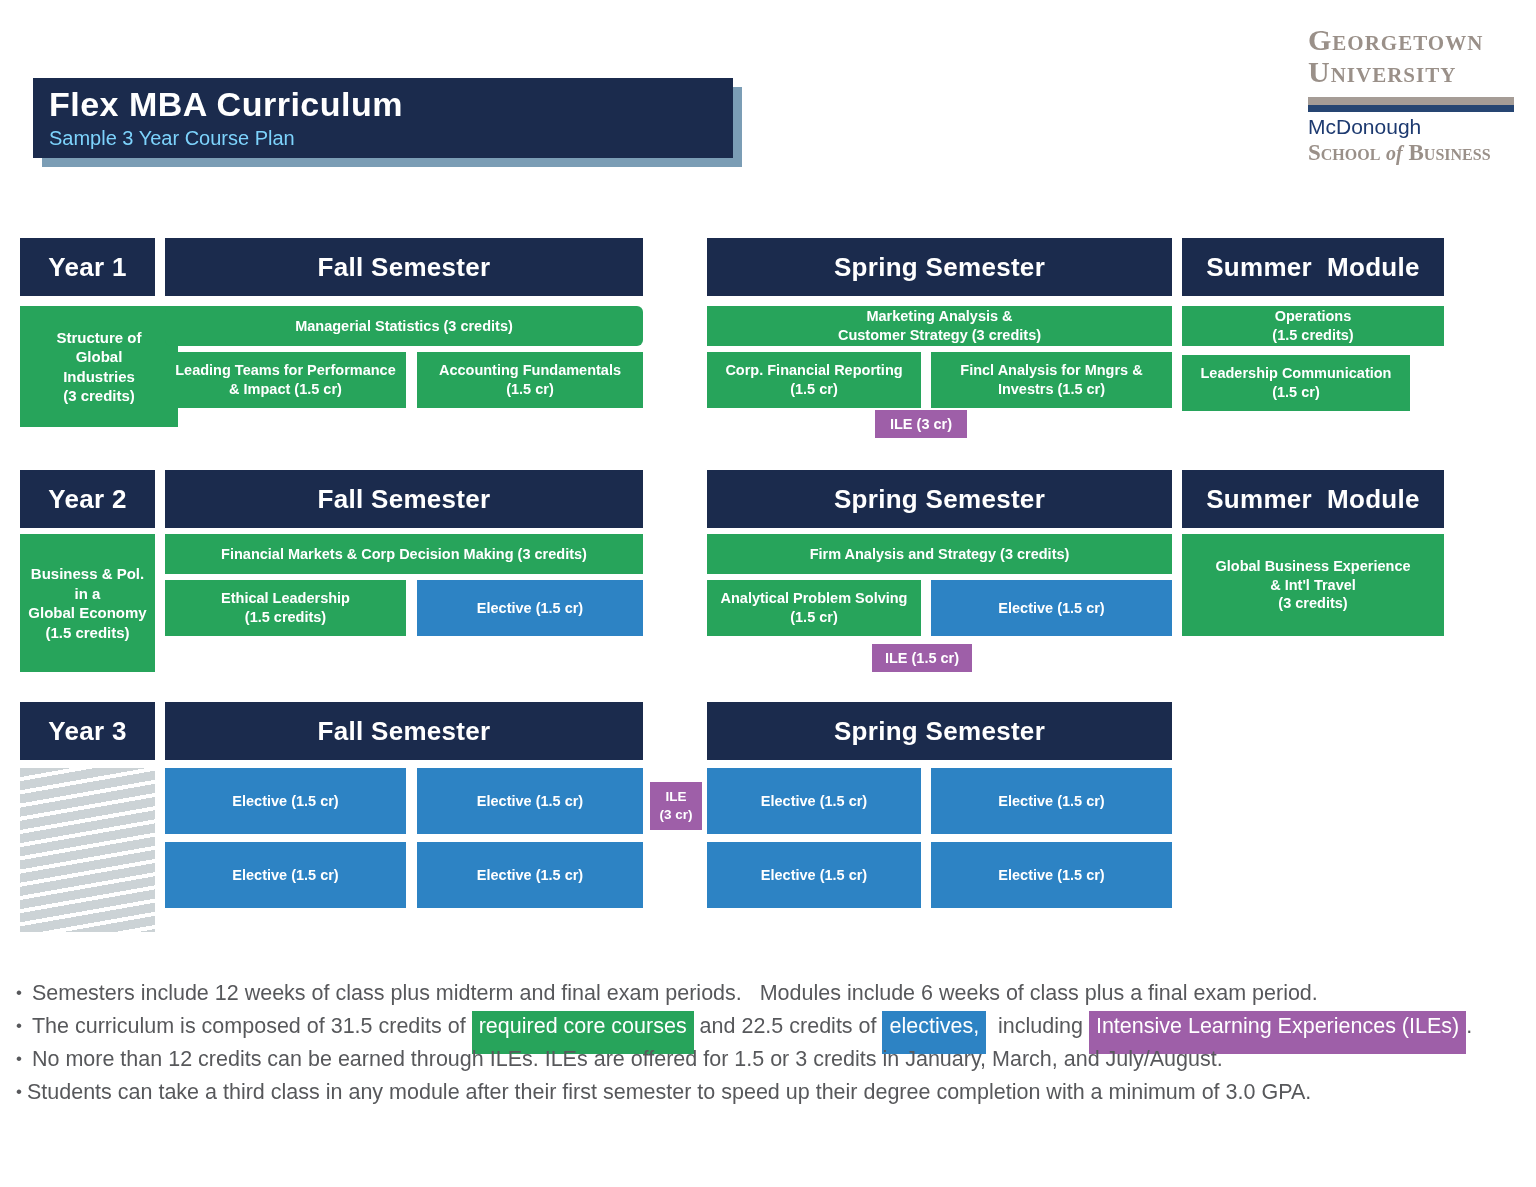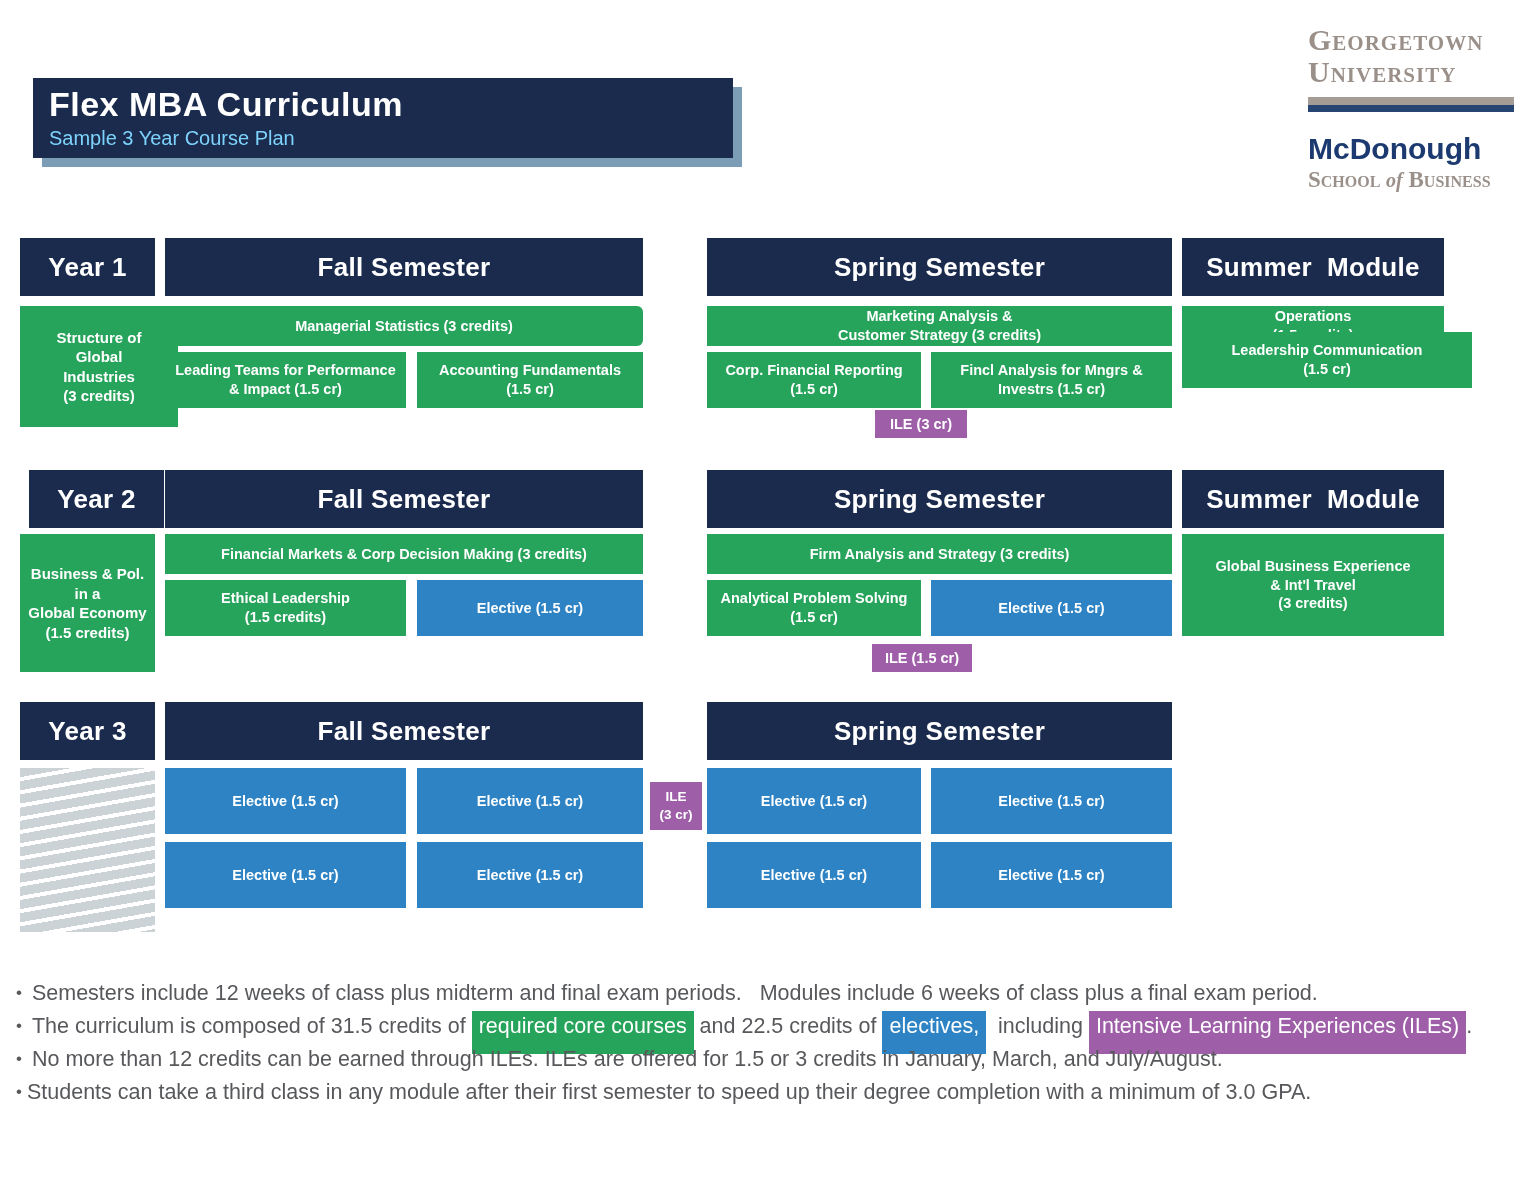--- a/index.html
+++ b/index.html
@@ -12,21 +12,21 @@
              display:flex;flex-direction:column;justify-content:center;padding-left:16px;}
   .title-box h1{margin:0;color:#fff;font-size:34px;font-weight:bold;letter-spacing:.5px;line-height:1.1;}
   .title-box .sub{color:#7dd3fc;font-size:20px;margin-top:3px;}
 
   
   .logo{display:flex;flex-direction:column;color:var(--logo_gray);}
   .lg-u{font-family:"Liberation Serif", serif;font-variant:small-caps;
         font-size:30px;line-height:1.08;letter-spacing:1px;color:var(--logo_gray);font-weight:600;}
   .lg-bar1{height:8px;background:var(--bar_gray);margin-top:8px;}
   .lg-bar2{height:7px;background:var(--bar_navy);}
-  .lg-school{font-size:30px;font-weight:bold;color:var(--logo_navy);margin-top:22px;line-height:1;}
+  .lg-school{font-size:21px;font-weight:normal;color:var(--logo_navy);margin-top:4px;line-height:1;}
   .lg-div{font-family:"Liberation Serif", serif;font-variant:small-caps;font-size:23px;
           color:var(--logo_gray);font-weight:600;margin-top:4px;line-height:1;}
   .lg-div .of{font-style:italic;font-variant:normal;font-size:20px;}
 
   
   .hdr{background:var(--navy);color:#fff;font-weight:bold;font-size:26px;
        display:flex;align-items:center;justify-content:center;text-align:center;
        white-space:pre-wrap;letter-spacing:.3px;}
   .box{color:#fff;font-weight:bold;font-size:14.5px;line-height:1.3;
        display:flex;align-items:center;justify-content:center;text-align:center;
@@ -83,24 +83,24 @@
   <div class="abs box g" style="left:707px;top:306px;width:465px;height:40px;">Marketing Analysis &amp;
 Customer Strategy (3 credits)</div>
   <div class="abs box g" style="left:707px;top:352px;width:214px;height:56px;">Corp. Financial Reporting
 (1.5 cr)</div>
   <div class="abs box g" style="left:931px;top:352px;width:241px;height:56px;">Fincl Analysis for Mngrs &amp;
 Investrs (1.5 cr)</div>
   <div class="abs box p" style="left:875px;top:410px;width:92px;height:28px;">ILE (3 cr)</div>
 
   <div class="abs box g" style="left:1182px;top:306px;width:262px;height:40px;">Operations
 (1.5 credits)</div>
-  <div class="abs box g" style="left:1182px;top:332px;width:290px;height:56px;">Leadership Communication
+  <div class="abs box g" style="left:1182px;top:355px;width:228px;height:56px;">Leadership Communication
 (1.5 cr)</div>
 
-  <div class="abs hdr" style="left:20px;top:470px;width:135px;height:58px;margin-left:9px;">Year 2</div>
+  <div class="abs hdr" style="left:20px;top:470px;width:135px;height:58px;">Year 2</div>
   <div class="abs hdr" style="left:165px;top:470px;width:478px;height:58px;">Fall Semester</div>
   <div class="abs hdr" style="left:707px;top:470px;width:465px;height:58px;">Spring Semester</div>
   <div class="abs hdr" style="left:1182px;top:470px;width:262px;height:58px;">Summer  Module</div>
 
   <div class="abs box g left-course" style="left:20px;top:534px;width:135px;height:138px;">Business &amp; Pol.
 in a
 Global Economy
 (1.5 credits)</div>
   <div class="abs box g" style="left:165px;top:534px;width:478px;height:40px;">Financial Markets &amp; Corp Decision Making (3 credits)</div>
   <div class="abs box g" style="left:165px;top:580px;width:241px;height:56px;">Ethical Leadership

